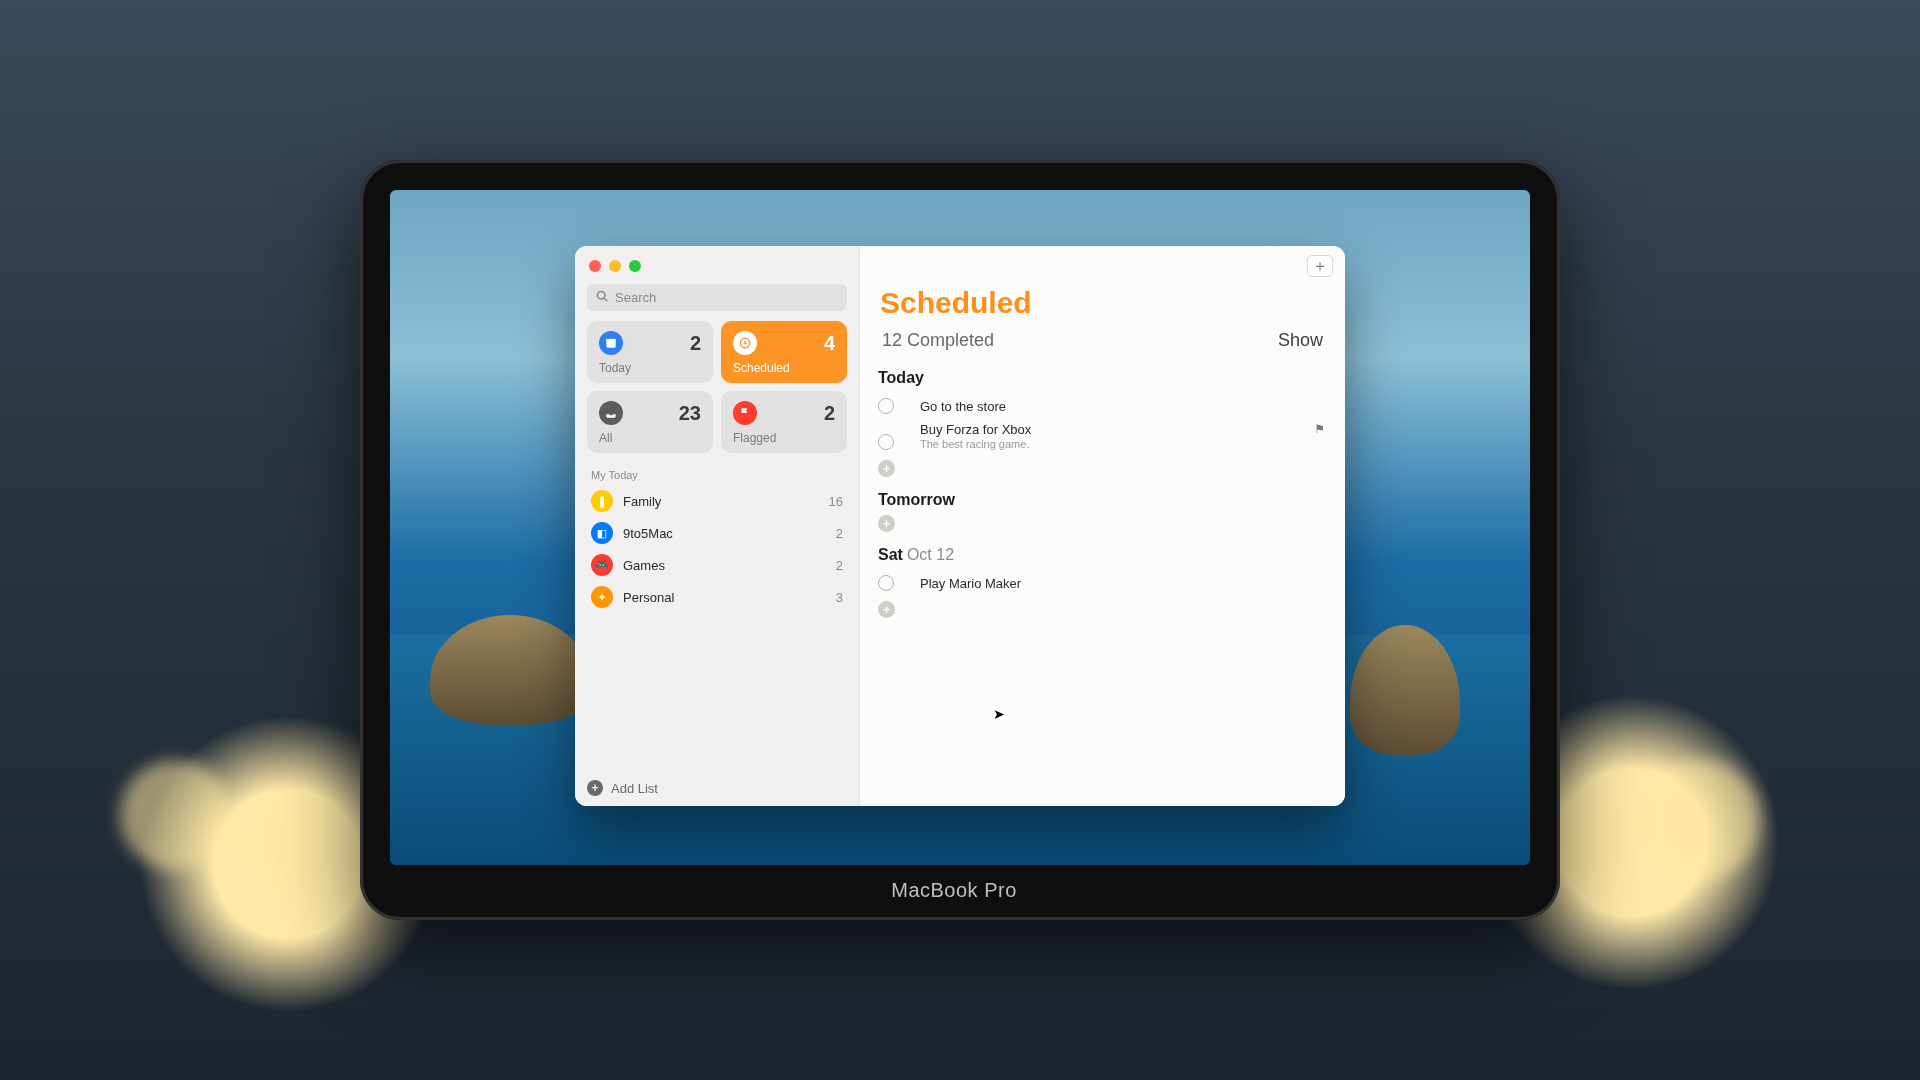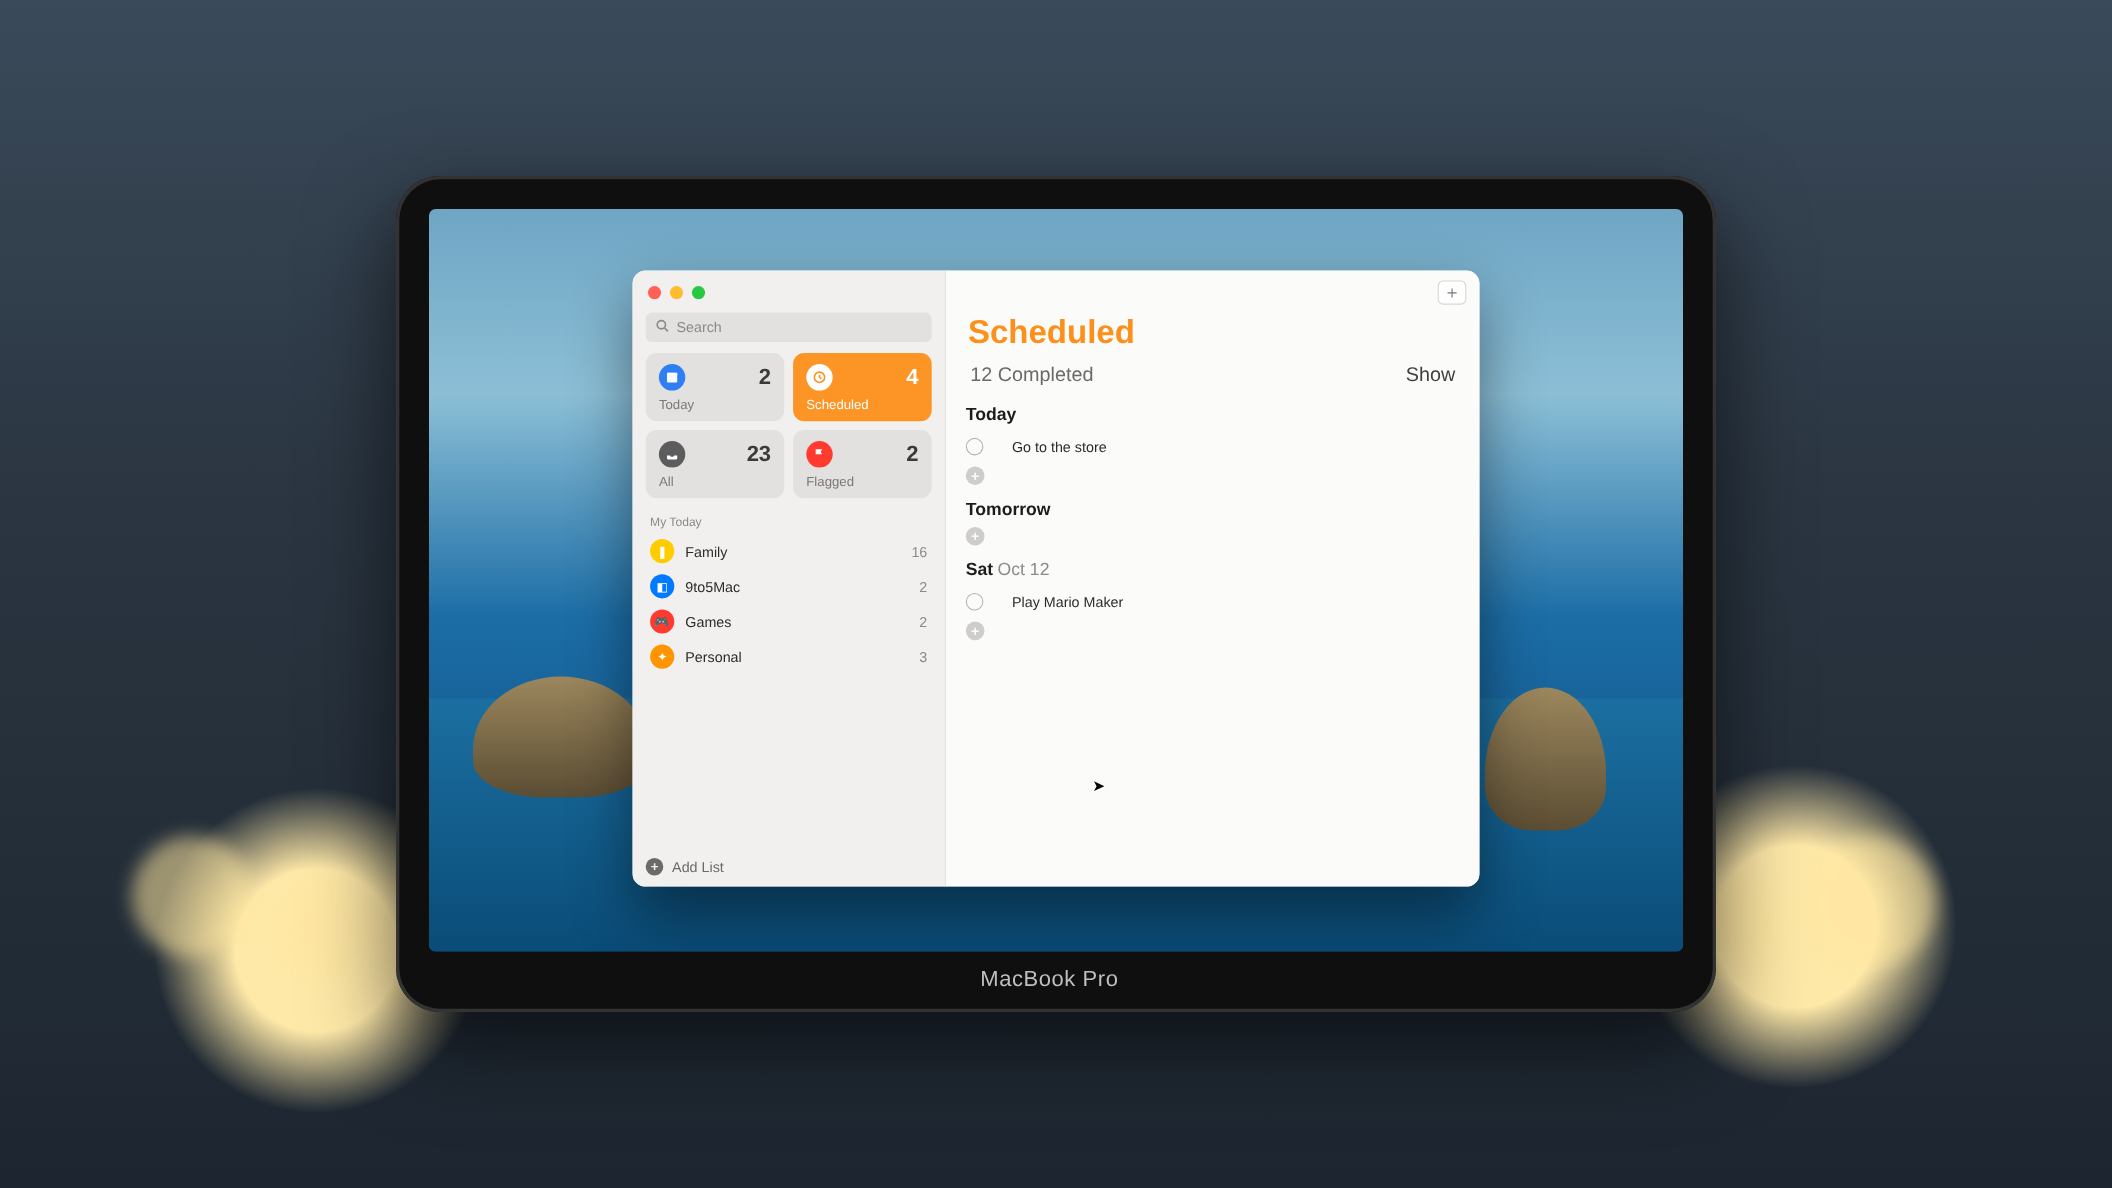--- a/index.html
+++ b/index.html
@@ -232,20 +232,28 @@
 
             <div class="sec-title">
               <span>Today</span>
             </div>
             <div class="reminder">
               <span class="circ"></span>
               <div class="body">
                   <span>Go to the store</span>
                 </div>
             </div>
+            <div class="reminder">
+              <span class="circ"></span>
+              <div class="body">
+                <span>Buy Forza for Xbox</span>
+                <span class="note">The best racing game.</span>
+              </div>
+              <span class="flag">⚑</span>
+            </div>
             <div class="add-inline">+</div>
 
             <div class="sec-title">
               <span>Tomorrow</span>
             </div>
             <div class="add-inline">+</div>
 
             <div class="sec-title">
               <span>Sat</span><span class="sub">Oct 12</span>
             </div>

